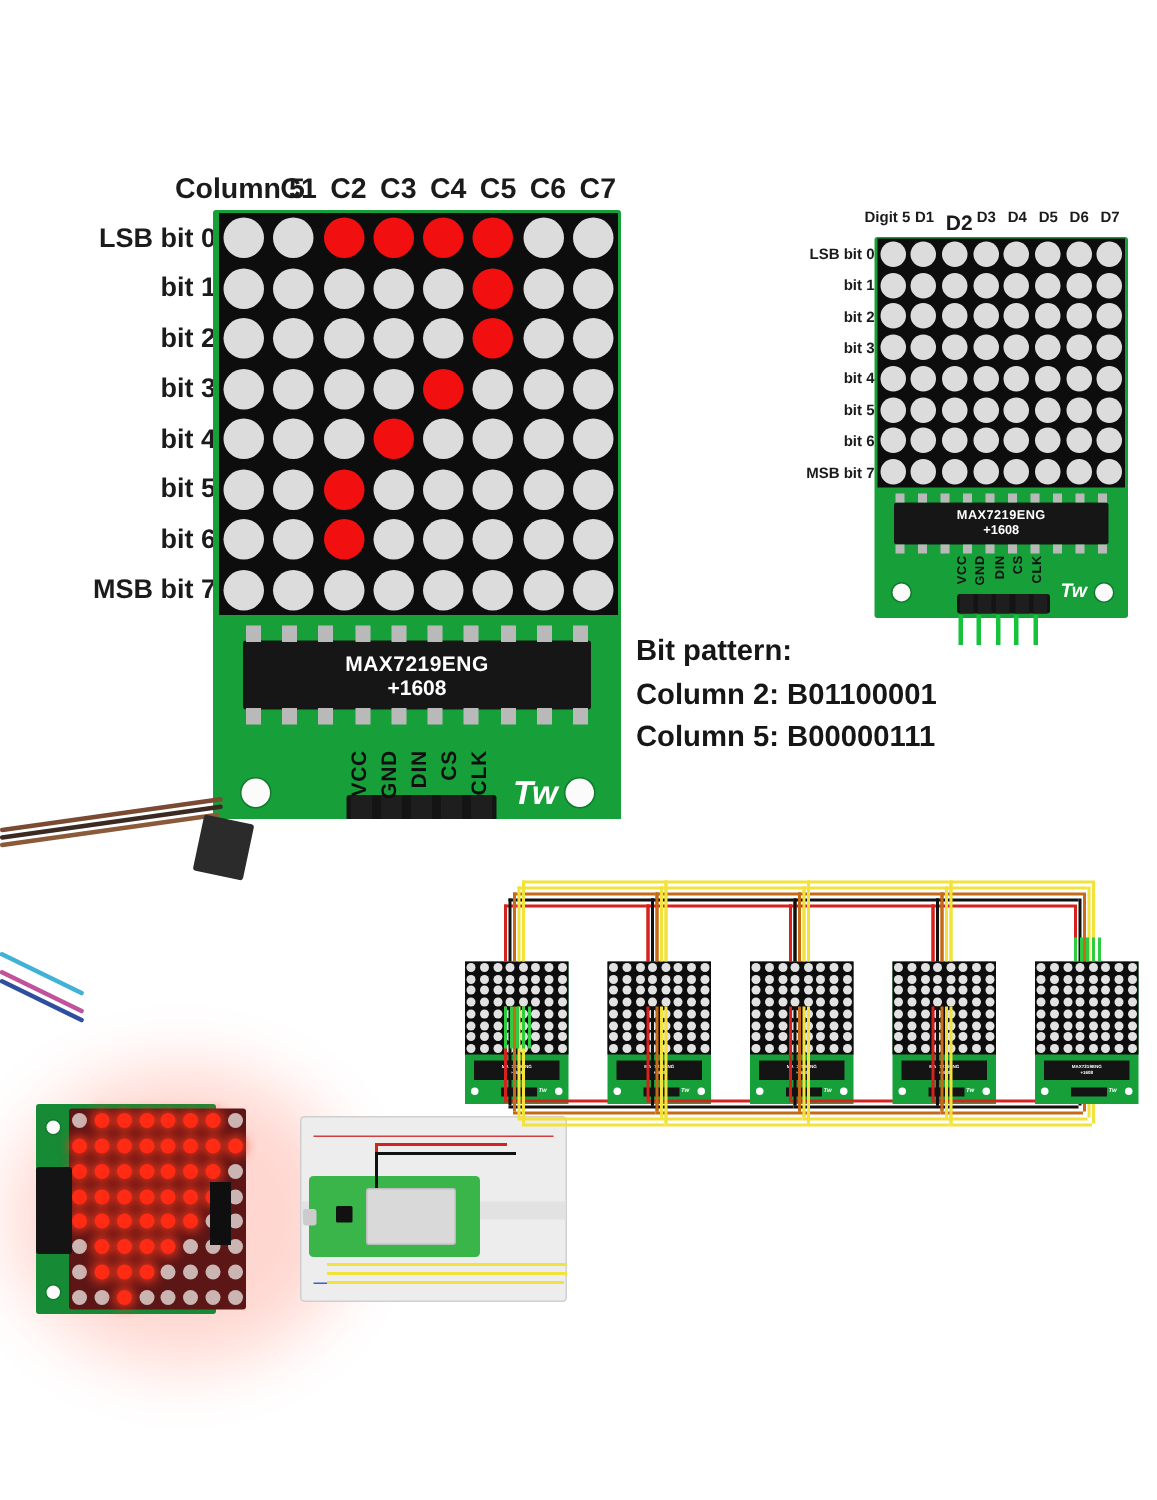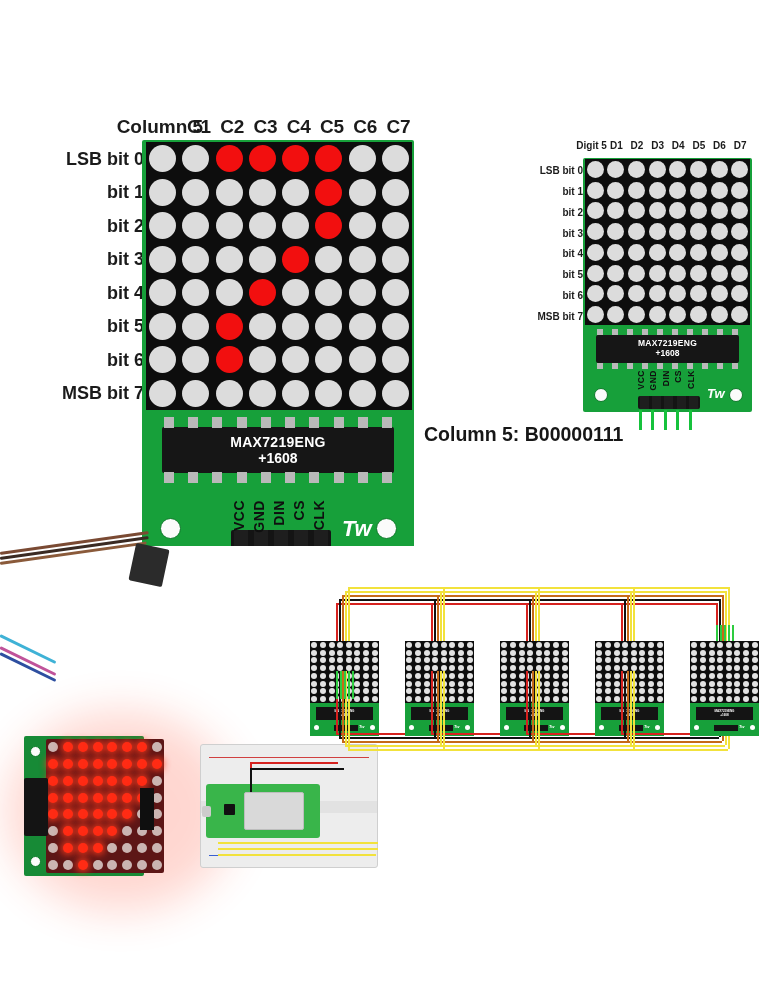--- a/index.html
+++ b/index.html
@@ -244,21 +244,21 @@
     <div class="wire" style="left: 6px; top: 0px; width: 4px; height: 40px;"></div>
     <div class="wire" style="left: 26px; top: 0px; width: 4px; height: 42px;"></div>
     <div class="wire" style="left: 46px; top: 0px; width: 4px; height: 44px;"></div>
     <div class="wire" style="left: 66px; top: 0px; width: 4px; height: 46px;"></div>
     <div class="wire" style="left: 86px; top: 0px; width: 4px; height: 48px;"></div>
   </div>
 
 <div class="abs" id="sm-col-header" style="left:548px;top:140px;width:218px;height:16px;">
     <div style="position: absolute; font-size: 10px; font-weight: 600; white-space: nowrap; top: 0px; left: 28.3125px;">Digit 5</div>
     <div style="position: absolute; font-size: 10px; font-weight: 600; white-space: nowrap; top: 0px; left: 61.9375px;">D1</div>
-    <div style="position: absolute; font-size: 10px; font-weight: 600; white-space: nowrap; top: 0px; left: 82.5625px;">D2</div>
+    <div style="position: absolute; font-size: 14px; font-weight: 600; white-space: nowrap; top: 0px; left: 82.5625px;">D2</div>
     <div style="position: absolute; font-size: 10px; font-weight: 600; white-space: nowrap; top: 0px; left: 103.188px;">D3</div>
     <div style="position: absolute; font-size: 10px; font-weight: 600; white-space: nowrap; top: 0px; left: 123.812px;">D4</div>
     <div style="position: absolute; font-size: 10px; font-weight: 600; white-space: nowrap; top: 0px; left: 144.438px;">D5</div>
     <div style="position: absolute; font-size: 10px; font-weight: 600; white-space: nowrap; top: 0px; left: 165.062px;">D6</div>
     <div style="position: absolute; font-size: 10px; font-weight: 600; white-space: nowrap; top: 0px; left: 185.688px;">D7</div>
   </div>
 <div class="abs" id="sm-row-labels" style="left:515px;top:160px;width:68px;height:166px;">
     <div style="position: absolute; right: 0px; font-size: 10px; font-weight: 600; white-space: nowrap; transform: translateY(-50%); top: 10.375px;">LSB bit 0</div>
     <div style="position: absolute; right: 0px; font-size: 10px; font-weight: 600; white-space: nowrap; transform: translateY(-50%); top: 31.125px;">bit 1</div>
     <div style="position: absolute; right: 0px; font-size: 10px; font-weight: 600; white-space: nowrap; transform: translateY(-50%); top: 51.875px;">bit 2</div>
@@ -385,20 +385,22 @@
   </div>
 <div id="sm-wires" class="abs" style="left:636px;top:410px;width:64px;height:22px;">
     <div class="wire" style="left: 3px; top: 0px; width: 3px; height: 20px;"></div>
     <div class="wire" style="left: 15.4px; top: 0px; width: 3px; height: 20px;"></div>
     <div class="wire" style="left: 27.8px; top: 0px; width: 3px; height: 20px;"></div>
     <div class="wire" style="left: 40.2px; top: 0px; width: 3px; height: 20px;"></div>
     <div class="wire" style="left: 52.6px; top: 0px; width: 3px; height: 20px;"></div>
   </div>
 
 <div class="abs" id="bitpattern">
+  <div>Bit pattern:</div>
+  <div>Column 2: B01100001</div>
   <div>Column 5: B00000111</div>
 </div>
 
 <div class="abs" id="photo">
 
   <div class="ribbon" style="left:0px;top:0px;width:210px;height:45px;">
     <div class="rb" style="left:0;top:6px;width:150px;background:#7a4a33;transform:rotate(-8deg);transform-origin:left center;"></div>
     <div class="rb" style="left:0;top:11px;width:150px;background:#3a2a22;transform:rotate(-8deg);transform-origin:left center;"></div>
     <div class="rb" style="left:0;top:16px;width:148px;background:#8a5a3a;transform:rotate(-8deg);transform-origin:left center;"></div>
     <div class="rb" style="left:132px;top:0px;width:34px;height:38px;background:#2b2b2b;border-radius:2px;transform:rotate(12deg);"></div>

